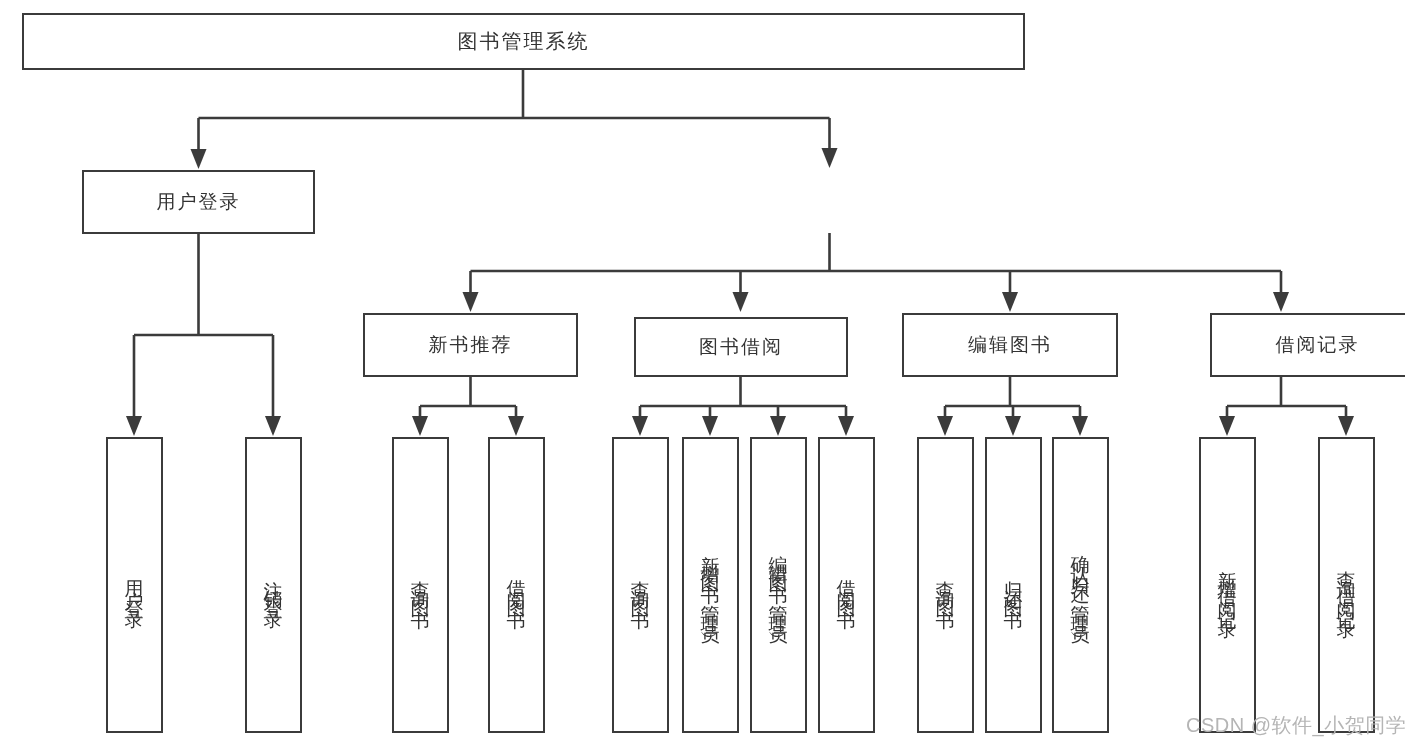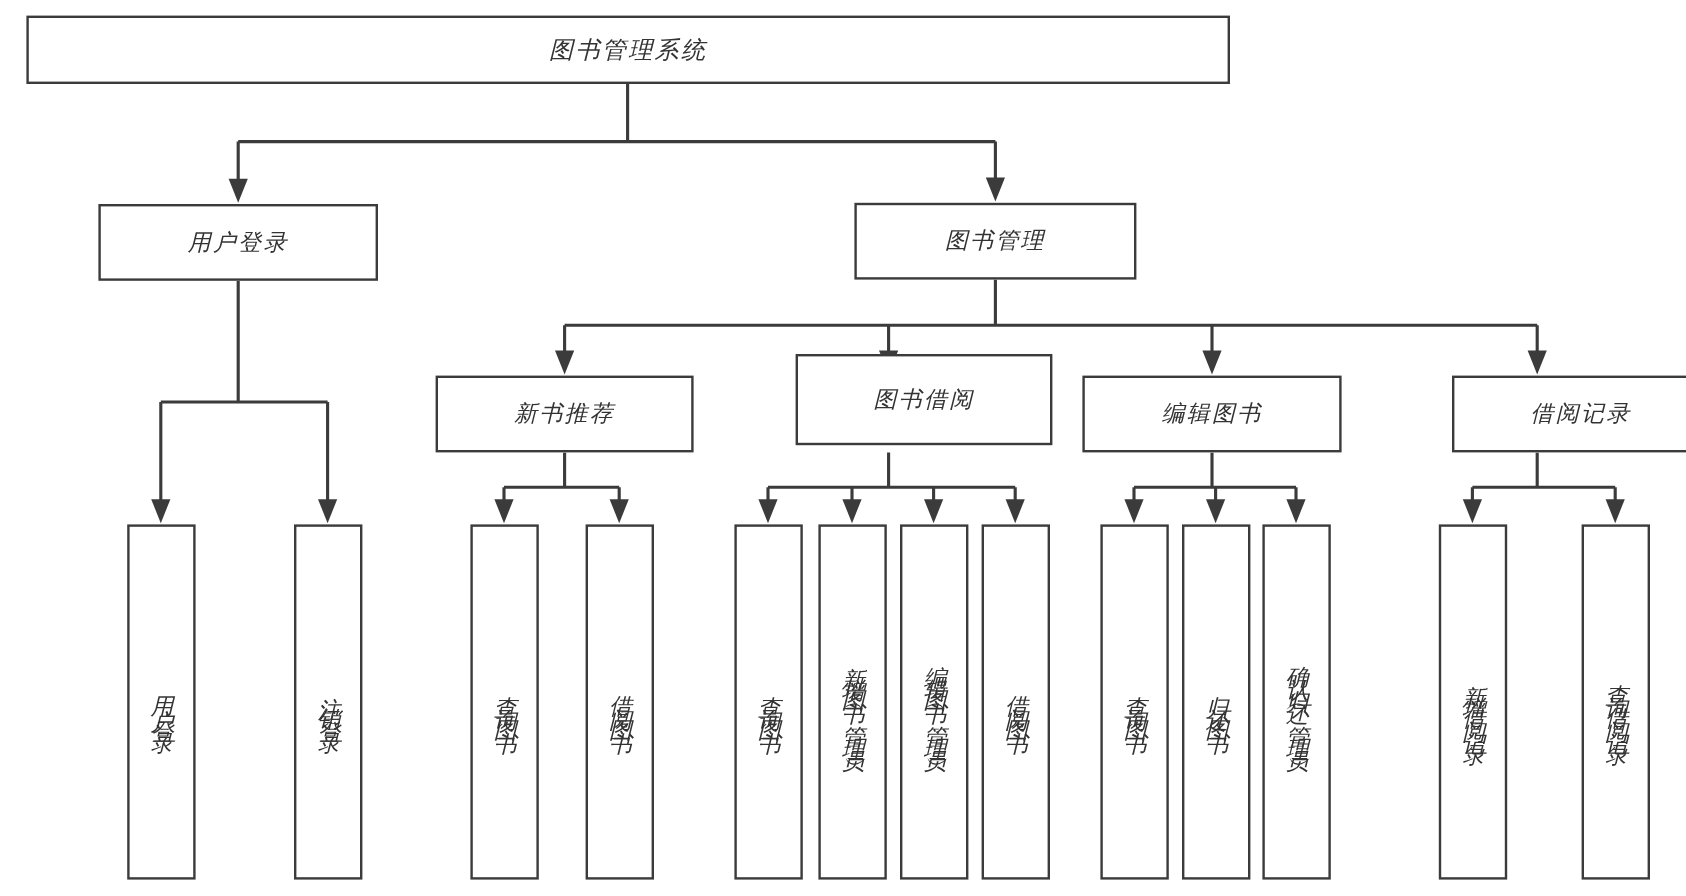--- a/index.html
+++ b/index.html
@@ -41,21 +41,20 @@
     position: absolute;
     background: var(--box-fill);
     border: 2.5px solid var(--box-border);
     color: var(--text);
     display: flex;
     align-items: center;
     justify-content: center;
     font-size: 19px;
     letter-spacing: 2px;
     white-space: nowrap;
-    font-style: italic;
   }
   .node.root { font-size: 20px; }
   .node.leaf {
     writing-mode: vertical-rl;
     text-orientation: mixed;
     letter-spacing: 10px;
     font-size: 19px;
     white-space: normal;
     line-height: 1;
   }
@@ -102,24 +101,23 @@
     <polygon points="937,416 953,416 945,436"></polygon>
     <polygon points="1005,416 1021,416 1013,436"></polygon>
     <polygon points="1072,416 1088,416 1080,436"></polygon>
     <polygon points="1219,416 1235,416 1227,436"></polygon>
     <polygon points="1338,416 1354,416 1346,436"></polygon>
   </svg>
 
   <div class="node root" style="left:22px; top:13px; width:1003px; height:57px;">图书管理系统</div>
 
   <div class="node" style="left:82px; top:170px; width:233px; height:64px;">用户登录</div>
-  <div class="node" style="left:712px; top:169px; width:235px; height:64px;">图书管理</div>
 
   <div class="node" style="left:363px; top:313px; width:215px; height:64px;">新书推荐</div>
-  <div class="node" style="left:634px; top:295px; width:214px; height:76px;margin-left:29px;">图书借阅</div>
+  <div class="node" style="left:634px; top:317px; width:214px; height:60px;">图书借阅</div>
   <div class="node" style="left:902px; top:313px; width:216px; height:64px;">编辑图书</div>
   <div class="node" style="left:1174px; top:313px; width:215px; height:64px;margin-left:36px;">借阅记录</div>
 
   <div class="node leaf" style="left:106px; top:437px; width:57px; height:296px;">用户登录</div>
   <div class="node leaf" style="left:245px; top:437px; width:57px; height:296px;">注销登录</div>
 
   <div class="node leaf" style="left:392px; top:437px; width:57px; height:296px;">查询图书</div>
   <div class="node leaf" style="left:488px; top:437px; width:57px; height:296px;">借阅图书</div>
 
   <div class="node leaf" style="left:612px; top:437px; width:57px; height:296px;">查询图书</div>
@@ -127,14 +125,15 @@
   <div class="node leaf" style="left:750px; top:437px; width:57px; height:296px;">编辑图书（管理员）</div>
   <div class="node leaf" style="left:818px; top:437px; width:57px; height:296px;">借阅图书</div>
 
   <div class="node leaf" style="left:917px; top:437px; width:57px; height:296px;">查询图书</div>
   <div class="node leaf" style="left:985px; top:437px; width:57px; height:296px;">归还图书</div>
   <div class="node leaf" style="left:1052px; top:437px; width:57px; height:296px;">确认归还（管理员）</div>
 
   <div class="node leaf" style="left:1199px; top:437px; width:57px; height:296px;">新增借阅记录</div>
   <div class="node leaf" style="left:1318px; top:437px; width:57px; height:296px;">查询借阅记录</div>
 
+  <div class="watermark">CSDN @软件_小贺同学</div>
 
 </div>
 
 </body></html>

